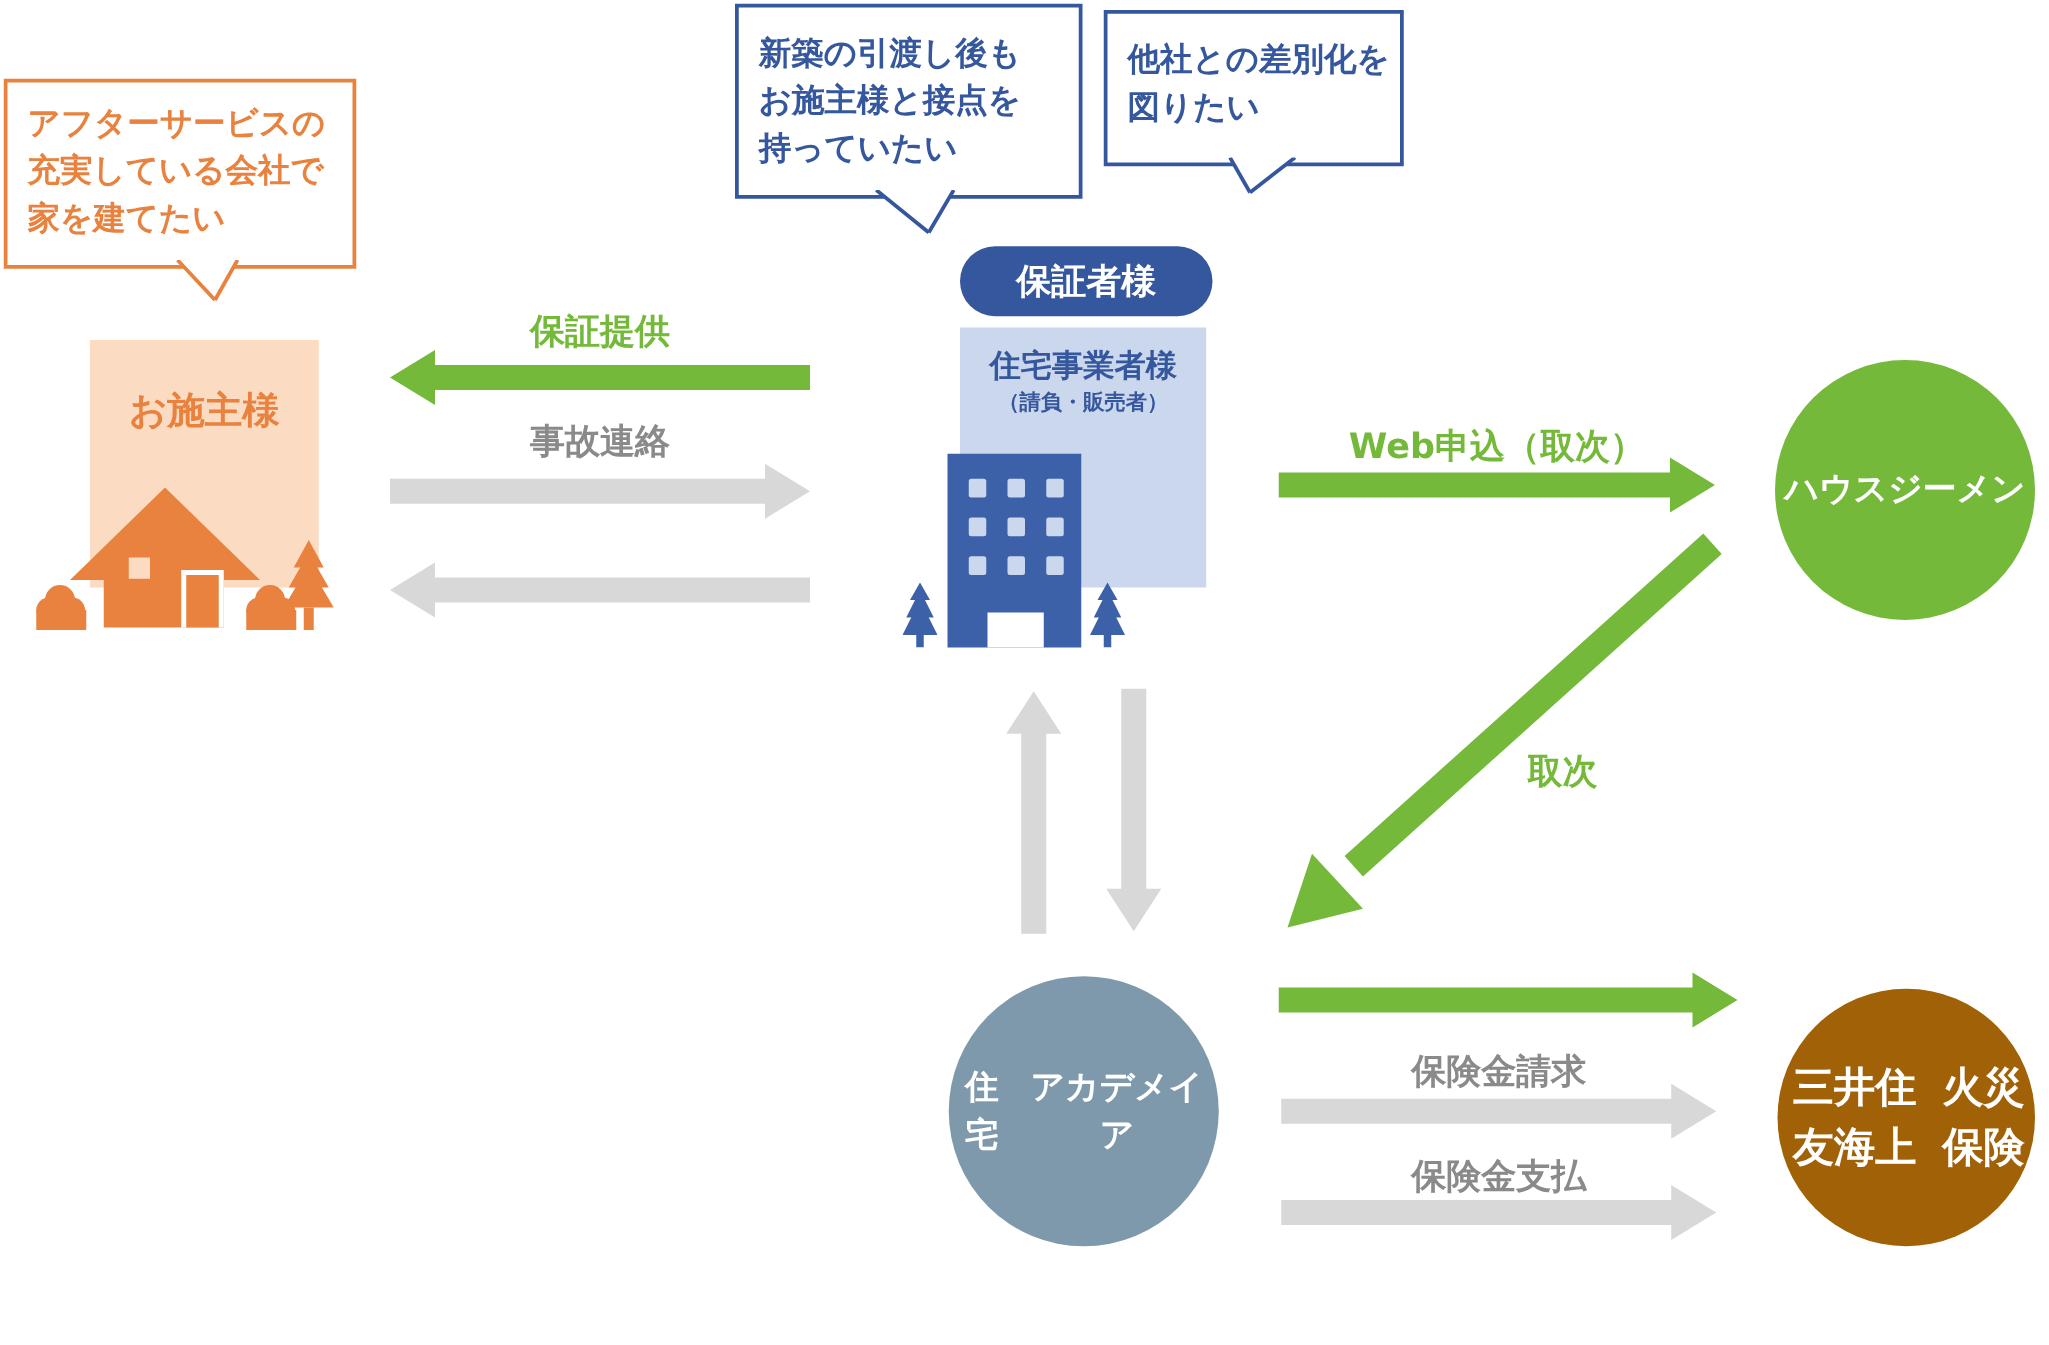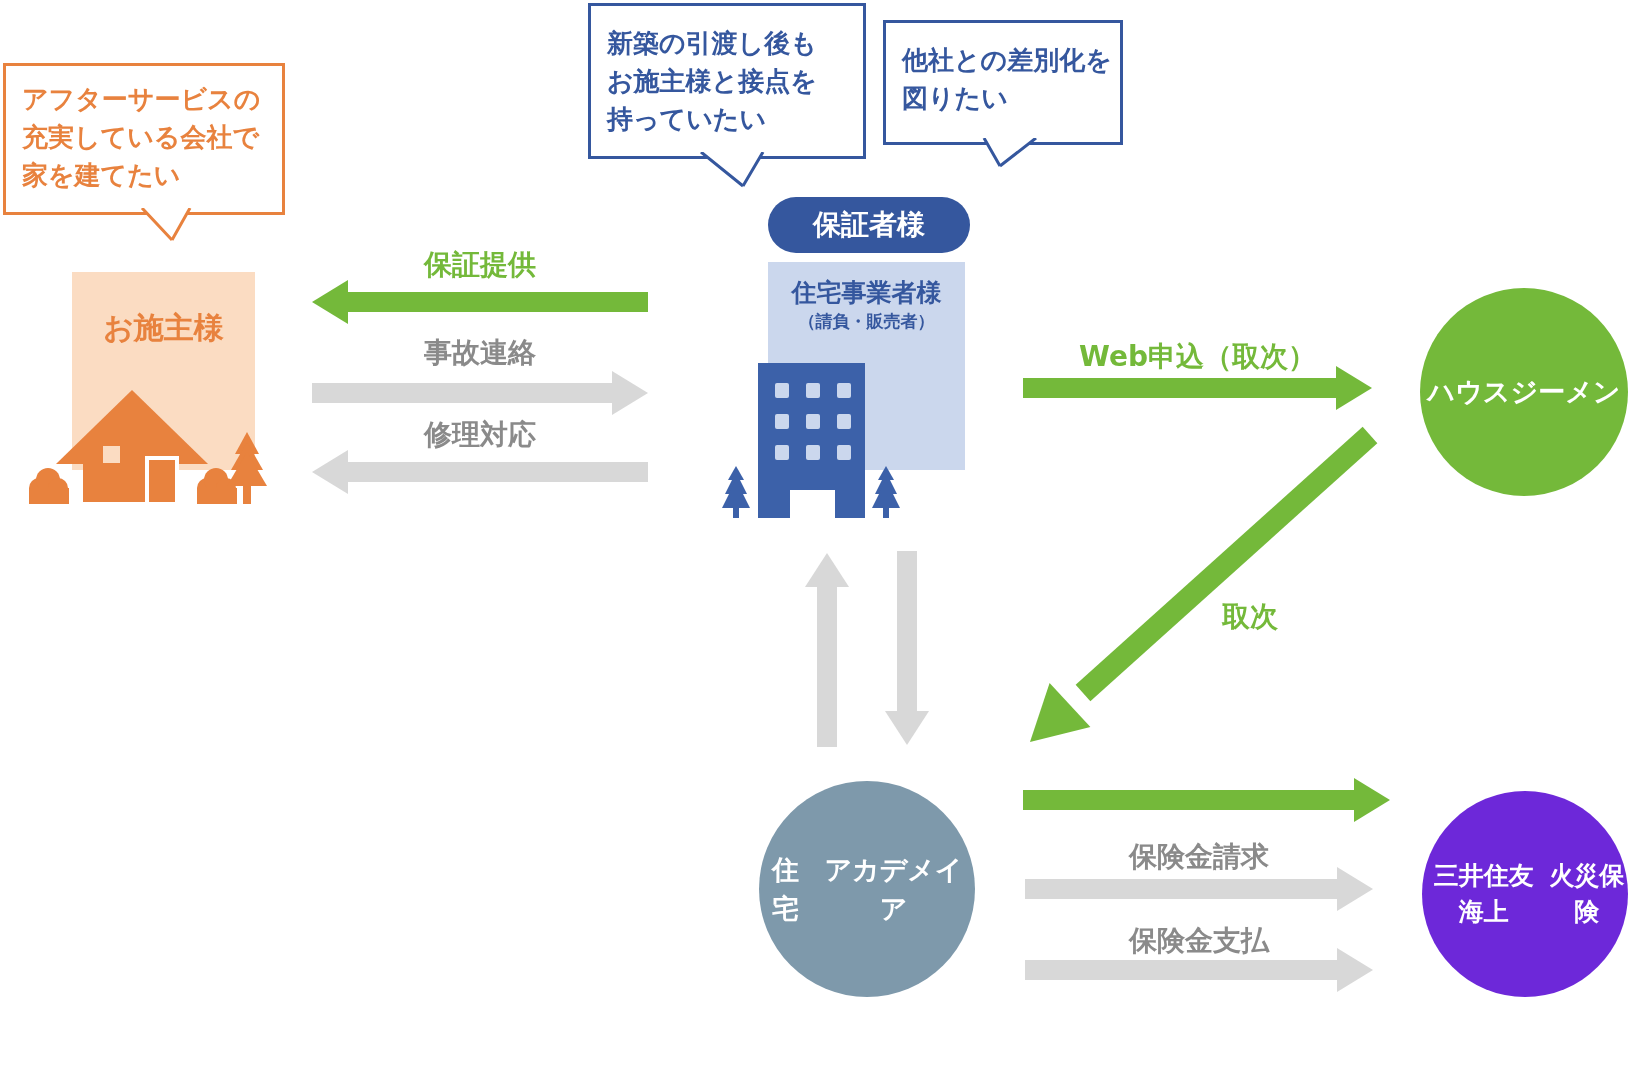--- a/index.html
+++ b/index.html
@@ -56,21 +56,21 @@
        border-top:34px solid #D8D8D8;}
   .alabel{position:absolute;font-weight:700;font-size:28px;text-align:center;white-space:nowrap;}
   .alabel.green{color:#74B93A;}
   .alabel.gray{color:#8A8A8A;}
   
   .circle{position:absolute;border-radius:50%;color:#fff;font-weight:700;display:flex;
           flex-direction:row;justify-content:center;align-items:center;text-align:center;
           line-height:1.45;}
   .circle.green{background:#74B93A;font-size:27px;}
   .circle.slate{background:#7E99AB;font-size:27px;}
-  .circle.navy{background:#6d28d9;font-size:25px;}
+  .circle.navy{background:#a16207;font-size:33px;}
   
   .support-box{position:absolute;left:721px;top:1023px;width:289px;height:50px;box-sizing:border-box;
                border:3px solid #7E99AB;color:#7E99AB;font-weight:700;font-size:26px;
                display:flex;align-items:center;justify-content:center;}
   .abs{position:absolute;}
 </style>
 </head>
 <body>
 
 <div id="stage">
@@ -88,21 +88,21 @@
   <div class="bubble blue" style="left:588px;top:3px;width:278px;height:156px;padding-top:18px;">
     <span class="line">新築の引渡し後も</span>
     <span class="line">お施主様と接点を</span>
     <span class="line">持っていたい</span>
     <svg class="tail" style="left:108px;" width="68" height="36">
       <polygon points="2,0 64,0 44,34" fill="#fff"></polygon>
       <path d="M2,0 L44,34 M64,0 L44,34" stroke="#35579E" stroke-width="3" fill="none"></path>
     </svg>
   </div>
 
-  <div class="bubble blue" style="left:883px;top:20px;width:240px;height:125px;padding-top:18px;">
+  <div class="bubble blue" style="left:883px;top:8px;width:240px;height:125px;padding-top:18px;">
     <span class="line">他社との差別化を</span>
     <span class="line">図りたい</span>
     <svg class="tail" style="left:96px;" width="58" height="32">
       <polygon points="2,0 54,0 18,28" fill="#fff"></polygon>
       <path d="M2,0 L18,28 M54,0 L18,28" stroke="#35579E" stroke-width="3" fill="none"></path>
     </svg>
   </div>
 
   <div class="owner-box"></div>
   <div class="owner-label">お施主様</div>
@@ -163,21 +163,20 @@
     <div class="shaft"></div>
       <div class="head"></div>
   </div>
 
   <div class="alabel gray" style="left:312px;top:334px;width:336px;">事故連絡</div>
   <div class="harrow right" style="left:312px;top:371px;width:336px;--c:#D8D8D8;">
     <div class="shaft"></div>
       <div class="head"></div>
   </div>
 
-  <div class="alabel gray" style="left:312px;top:416px;width:336px;">修理対応</div>
   <div class="harrow left" style="left:312px;top:450px;width:336px;--c:#D8D8D8;">
     <div class="shaft"></div>
       <div class="head"></div>
   </div>
 
   <div class="alabel green" style="left:1023px;top:338px;width:349px;">Web申込（取次）</div>
   <div class="harrow right" style="left:1023px;top:366px;width:349px;--c:#74B93A;">
     <div class="shaft"></div>
       <div class="head"></div>
   </div>

